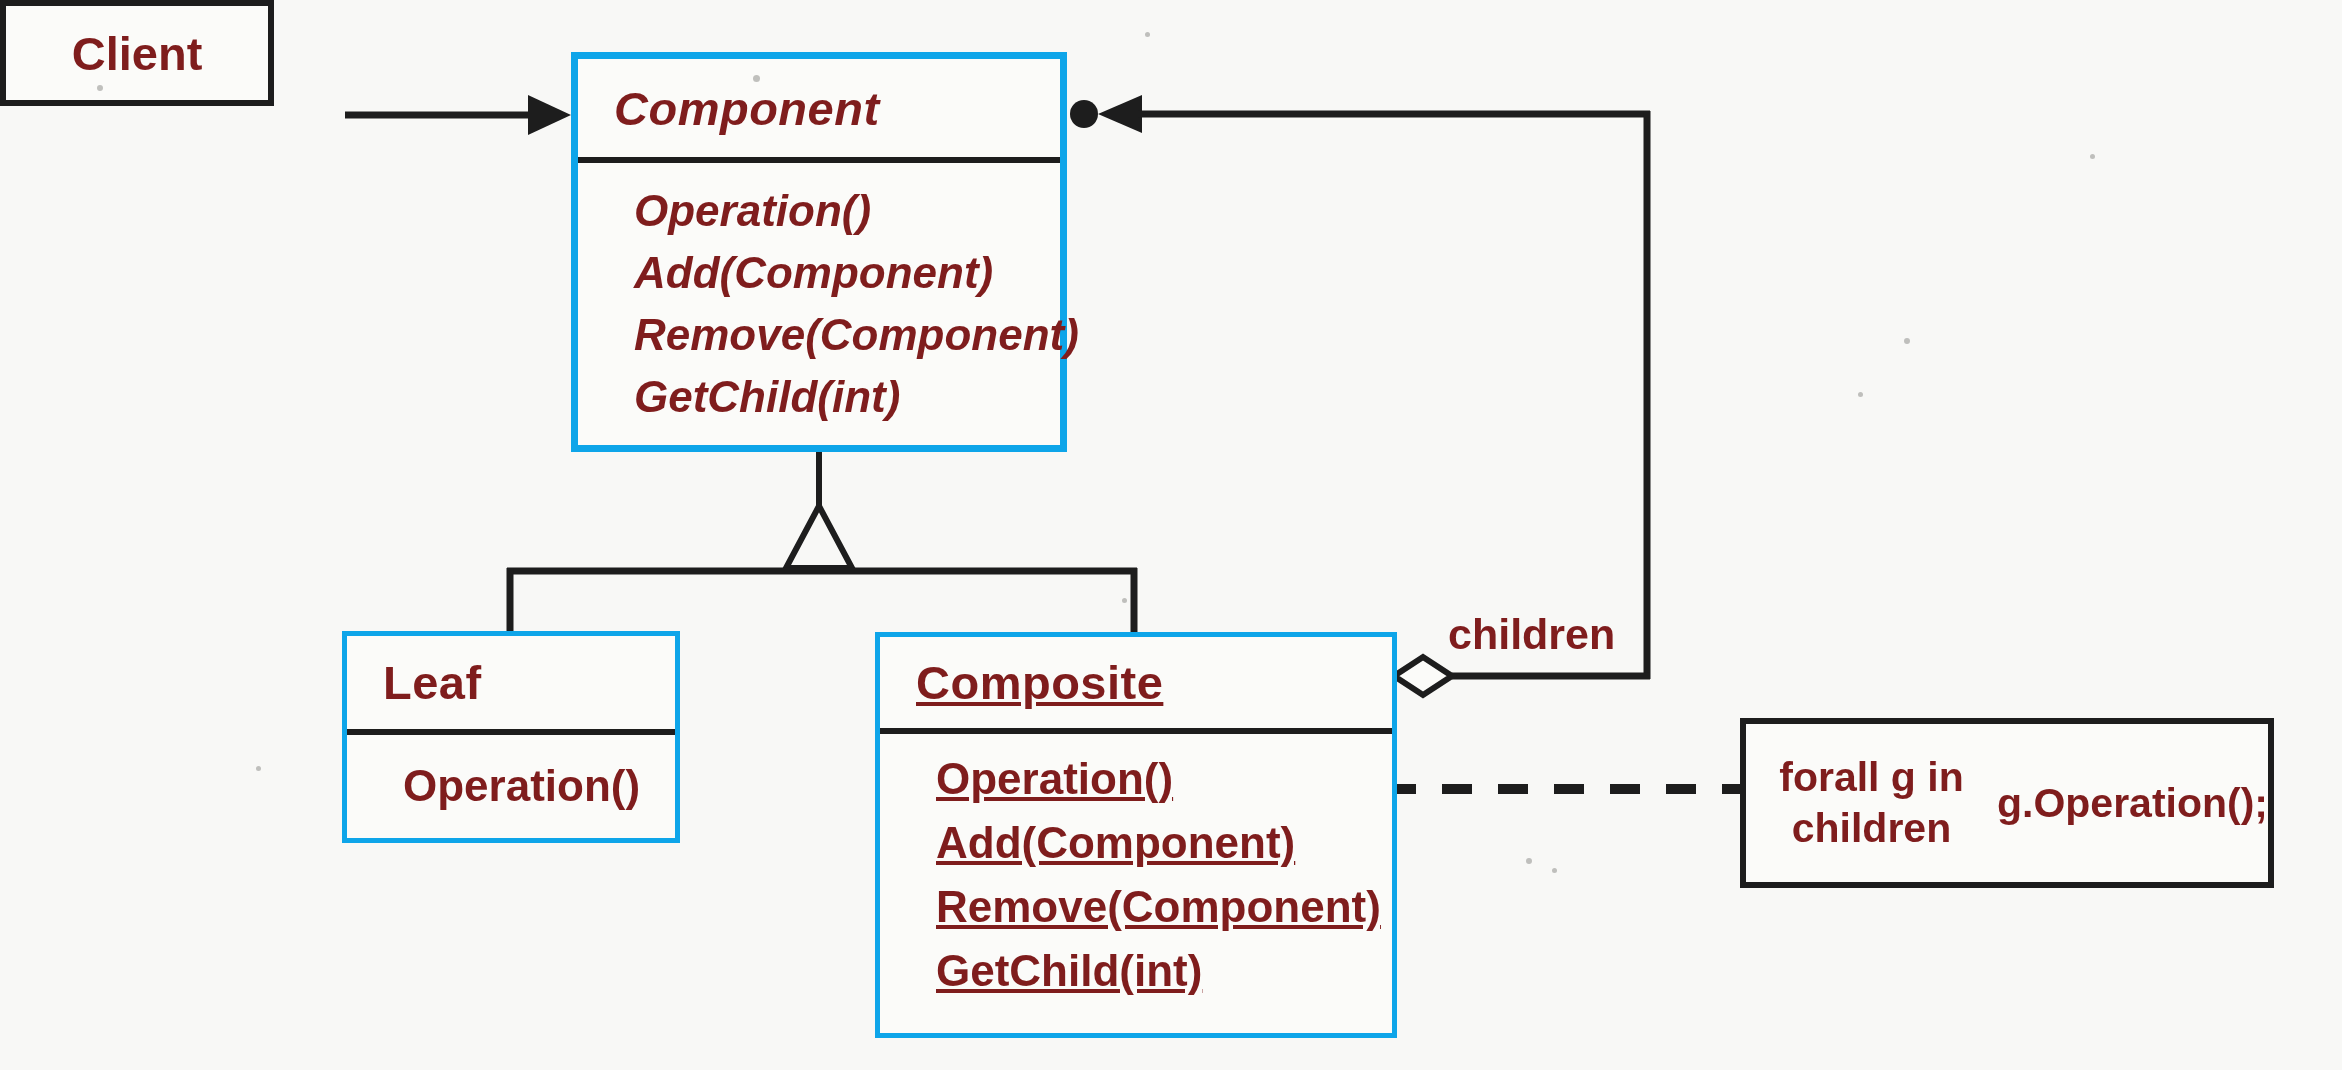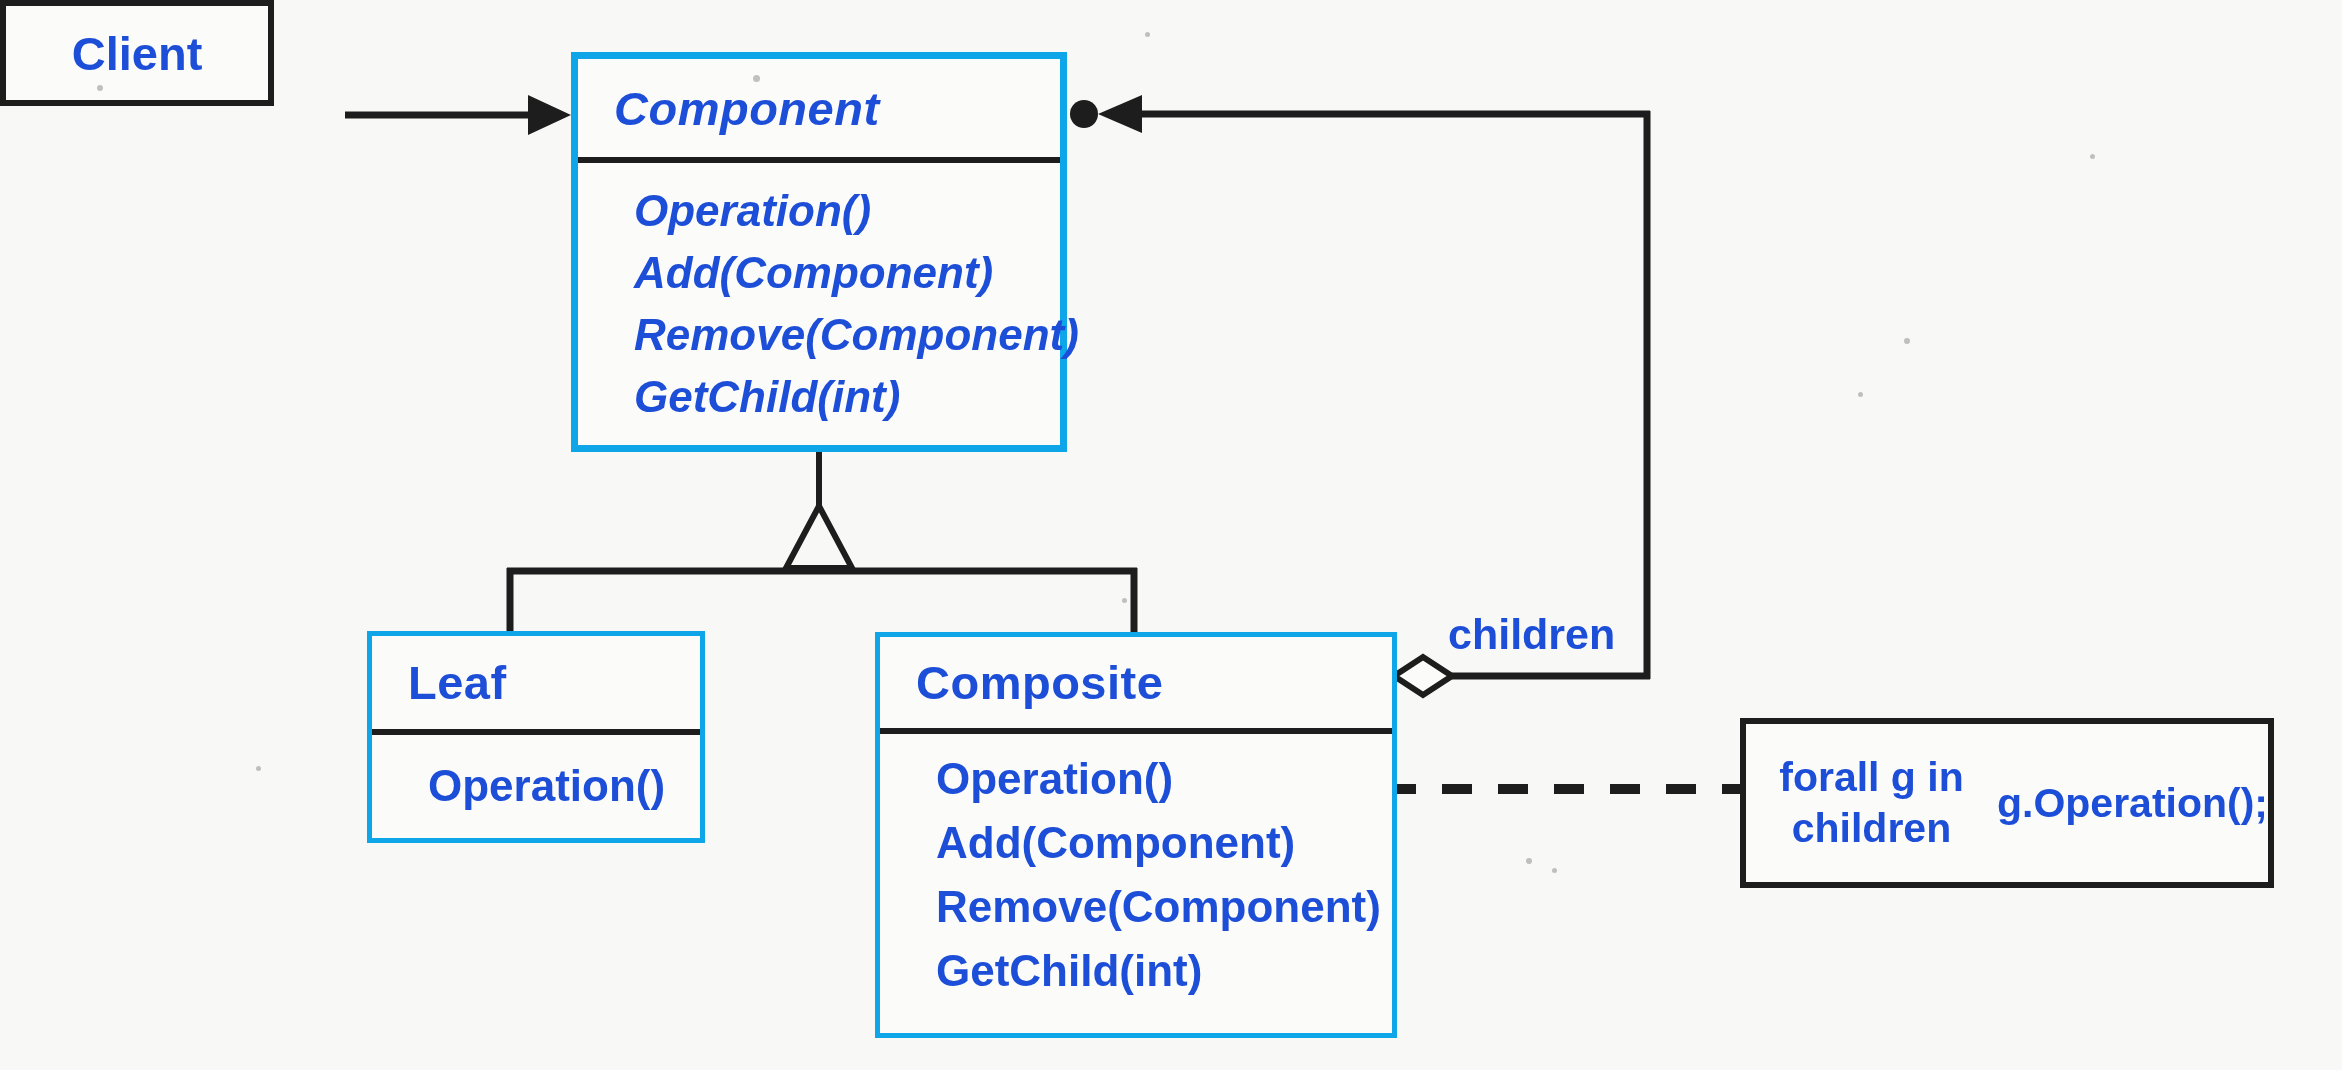--- a/index.html
+++ b/index.html
@@ -7,21 +7,21 @@
     padding: 0;
     background: #efefed;
   }
   #stage {
     position: relative;
     width: 2342px;
     height: 1070px;
     background: #f8f8f6;
     overflow: hidden;
     font-family: "Liberation Sans", sans-serif;
-    color: #1d4ed8;
+    color: #7f1d1d;
   }
   
   .uml-class {
     position: absolute;
     box-sizing: border-box;
     border: 5px solid #0ea5e9;
     background: #fbfbf9;
   }
   .uml-head {
     box-sizing: border-box;
@@ -47,25 +47,25 @@
     display: flex; align-items: center; justify-content: center;
     box-sizing: border-box; border: 6px solid #1d1d1d;
     background: #fbfbf9;
     font-size: 47px; font-weight: 700;
   }
 
   #component-box { left: 571px; top: 52px; width: 496px; height: 400px; border-width: 7px; }
   #component-box .uml-head { height: 104px; }
   #component-box .uml-body { padding-top: 17px; line-height: 62px; }
 
-  #leaf-box { left: 342px; top: 631px; width: 338px; height: 212px; margin-left: 25px; }
+  #leaf-box { left: 342px; top: 631px; width: 338px; height: 212px; }
   #leaf-box .uml-head { height: 99px; }
   #leaf-box .uml-body { height: 101px; display: flex; align-items: center; }
 
-  #composite-box { left: 875px; top: 632px; width: 522px; height: 406px; }
+  #composite-box { left: 875px; top: 632px; width: 522px; height: 406px; text-decoration: underline; }
   #composite-box .uml-head { height: 97px; }
   #composite-box .uml-body { padding-top: 13px; line-height: 64px; }
 
   
   #note-box {
     position: absolute;
     left: 1740px; top: 718px; width: 534px; height: 170px;
     box-sizing: border-box;
     border: 6px solid #1d1d1d;
     background: #fbfbf9;

